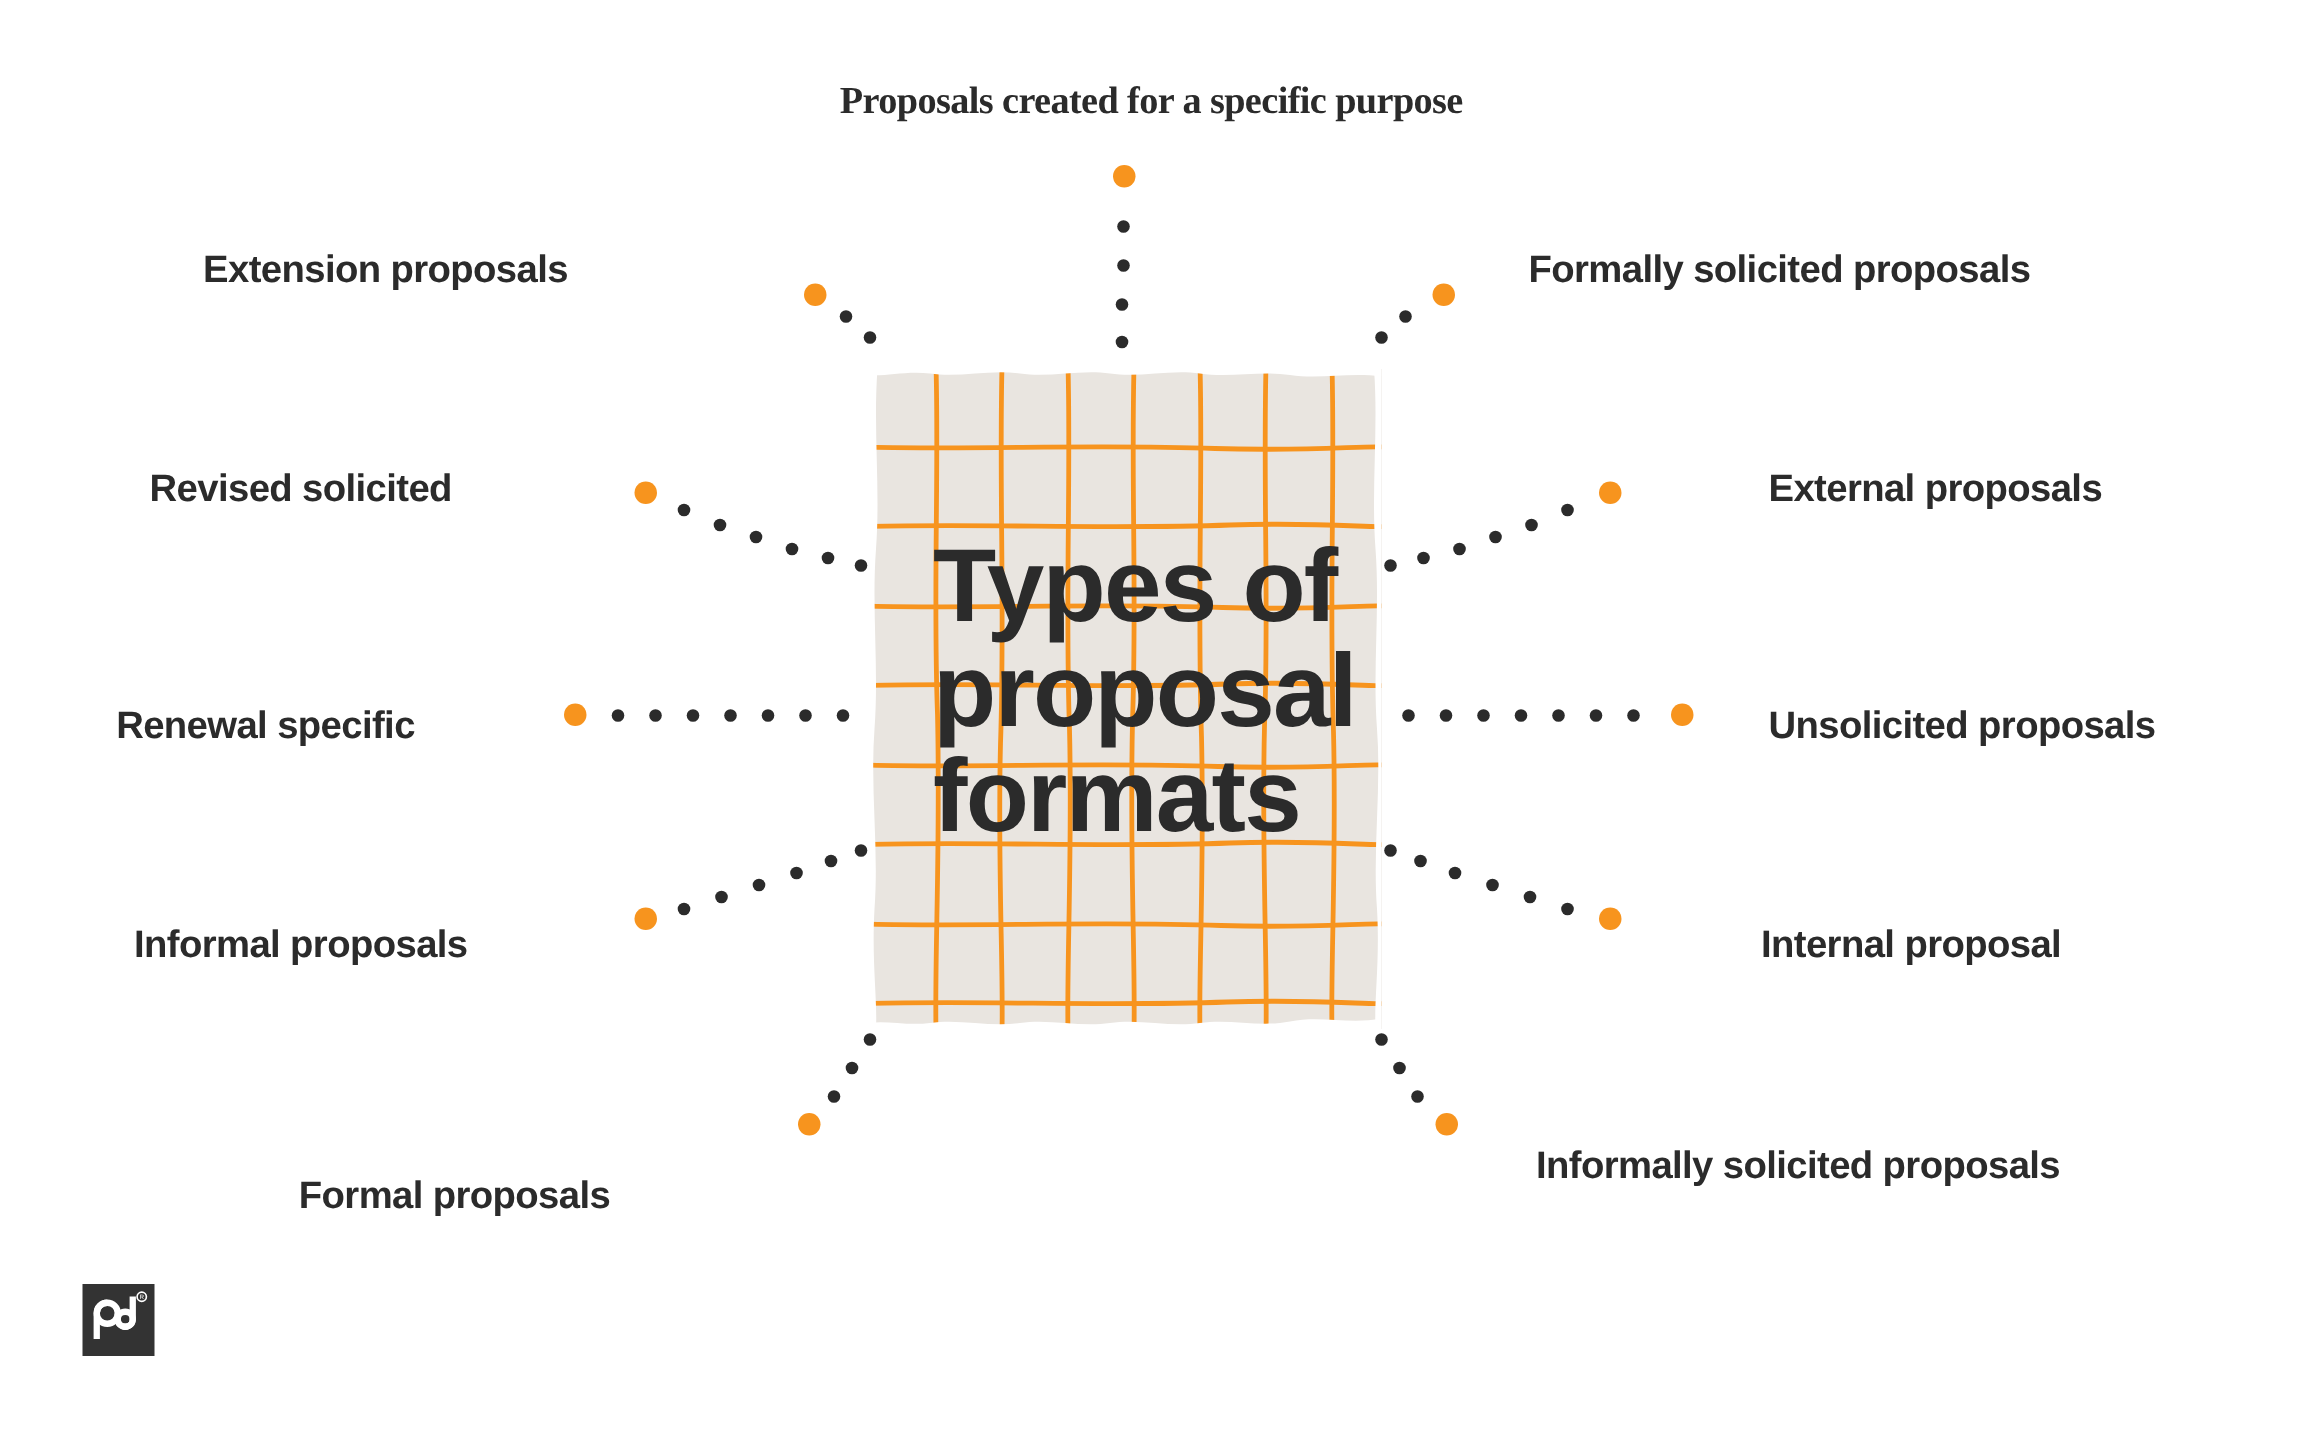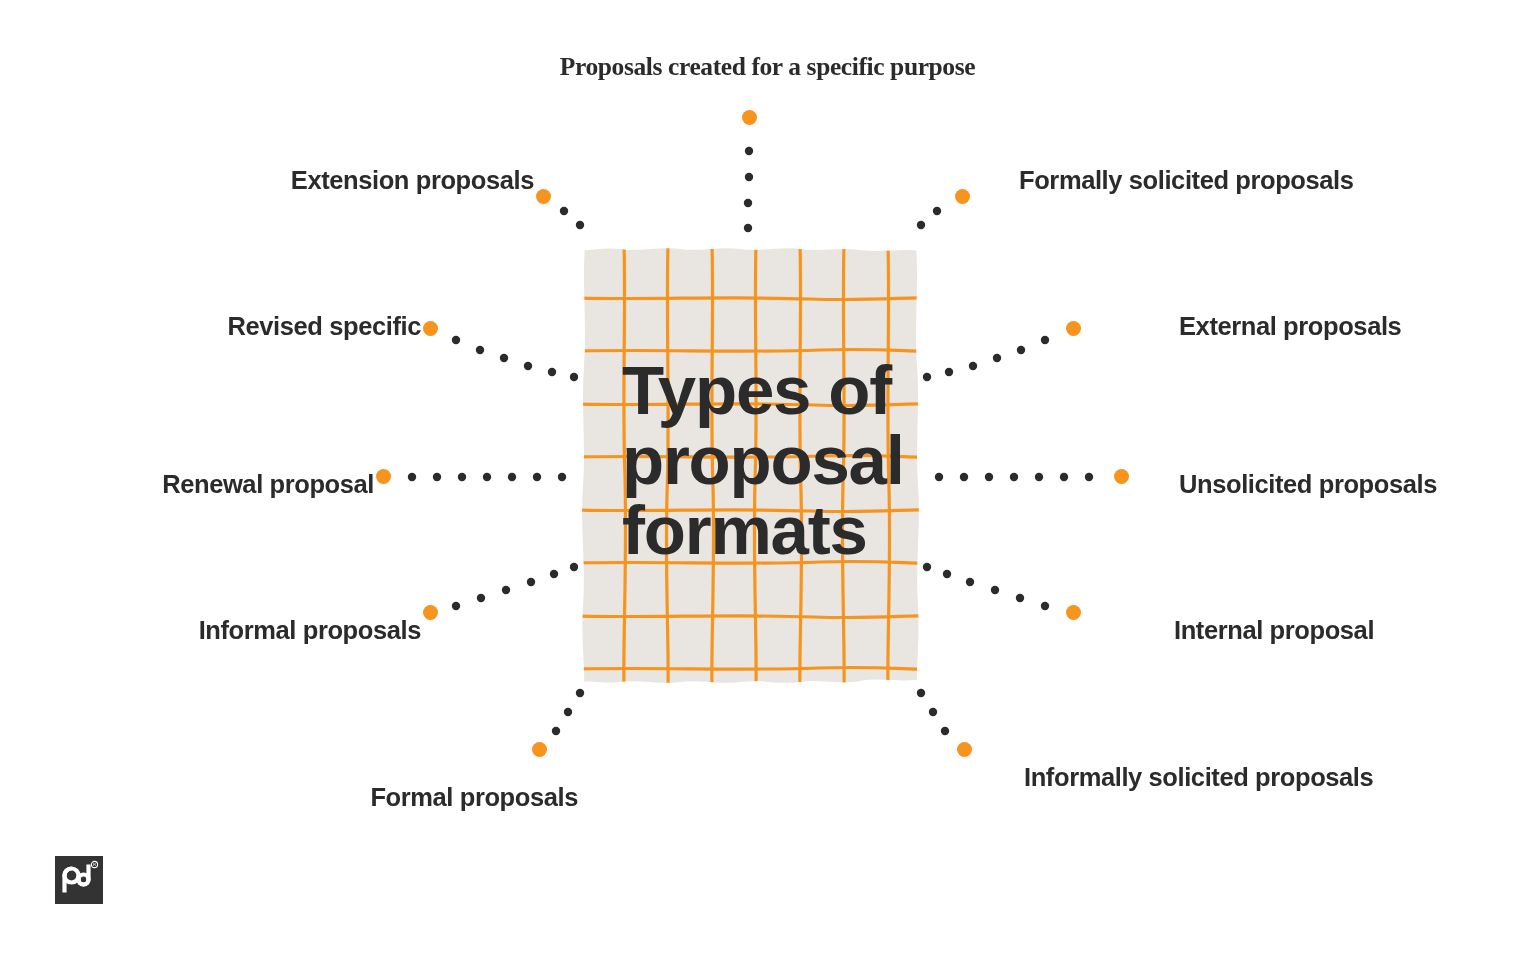--- a/index.html
+++ b/index.html
@@ -52,21 +52,21 @@
   .node-label {
     position: absolute;
     font-size: 25.5px;
     font-weight: bold;
     color: #2b2b2b;
     letter-spacing: -0.4px;
     white-space: nowrap;
     line-height: 1;
   }
   .node-label.right { text-align: left; margin-left: 24px; }
-  .node-label.left  { text-align: right; padding-left: 20px; }
+  .node-label.left  { text-align: center; }
   .node-label.center { text-align: center; }
 
   
   .anchor-dot {
     position: absolute;
     width: 15px;
     height: 15px;
     border-radius: 50%;
     background: #f7941e;
   }
@@ -189,24 +189,24 @@
     </g>
   </svg>
 
   <div class="anchor-dot" style="left:742px;  top:110px;"></div>
   <div class="node-label center" style="left:455px; top:54px; width:625px;font-family:Liberation Serif, serif;">Proposals created for a specific purpose</div>
 
   <div class="anchor-dot" style="left:536px;  top:189px;"></div>
   <div class="node-label left" style="left:0px; top:168px; width:514px;">Extension proposals</div>
 
   <div class="anchor-dot" style="left:423px;  top:321px;"></div>
-  <div class="node-label left" style="left:0px; top:314px; width:401px;">Revised specific</div>
+  <div class="node-label left" style="left:0px; top:314px; width:401px;">Revised solicited</div>
 
   <div class="anchor-dot" style="left:376px;  top:469px;"></div>
-  <div class="node-label left" style="left:0px; top:472px; width:354px;">Renewal proposal</div>
+  <div class="node-label left" style="left:0px; top:472px; width:354px;">Renewal specific</div>
 
   <div class="anchor-dot" style="left:423px;  top:605px;"></div>
   <div class="node-label left" style="left:0px; top:618px; width:401px;">Informal proposals</div>
 
   <div class="anchor-dot" style="left:532px;  top:742px;"></div>
   <div class="node-label left" style="left:0px; top:785px; width:510px;margin-left:48px;">Formal proposals</div>
 
   <div class="anchor-dot" style="left:955px;  top:189px;"></div>
   <div class="node-label right" style="left:995px; top:168px; width:540px;">Formally solicited proposals</div>
 

